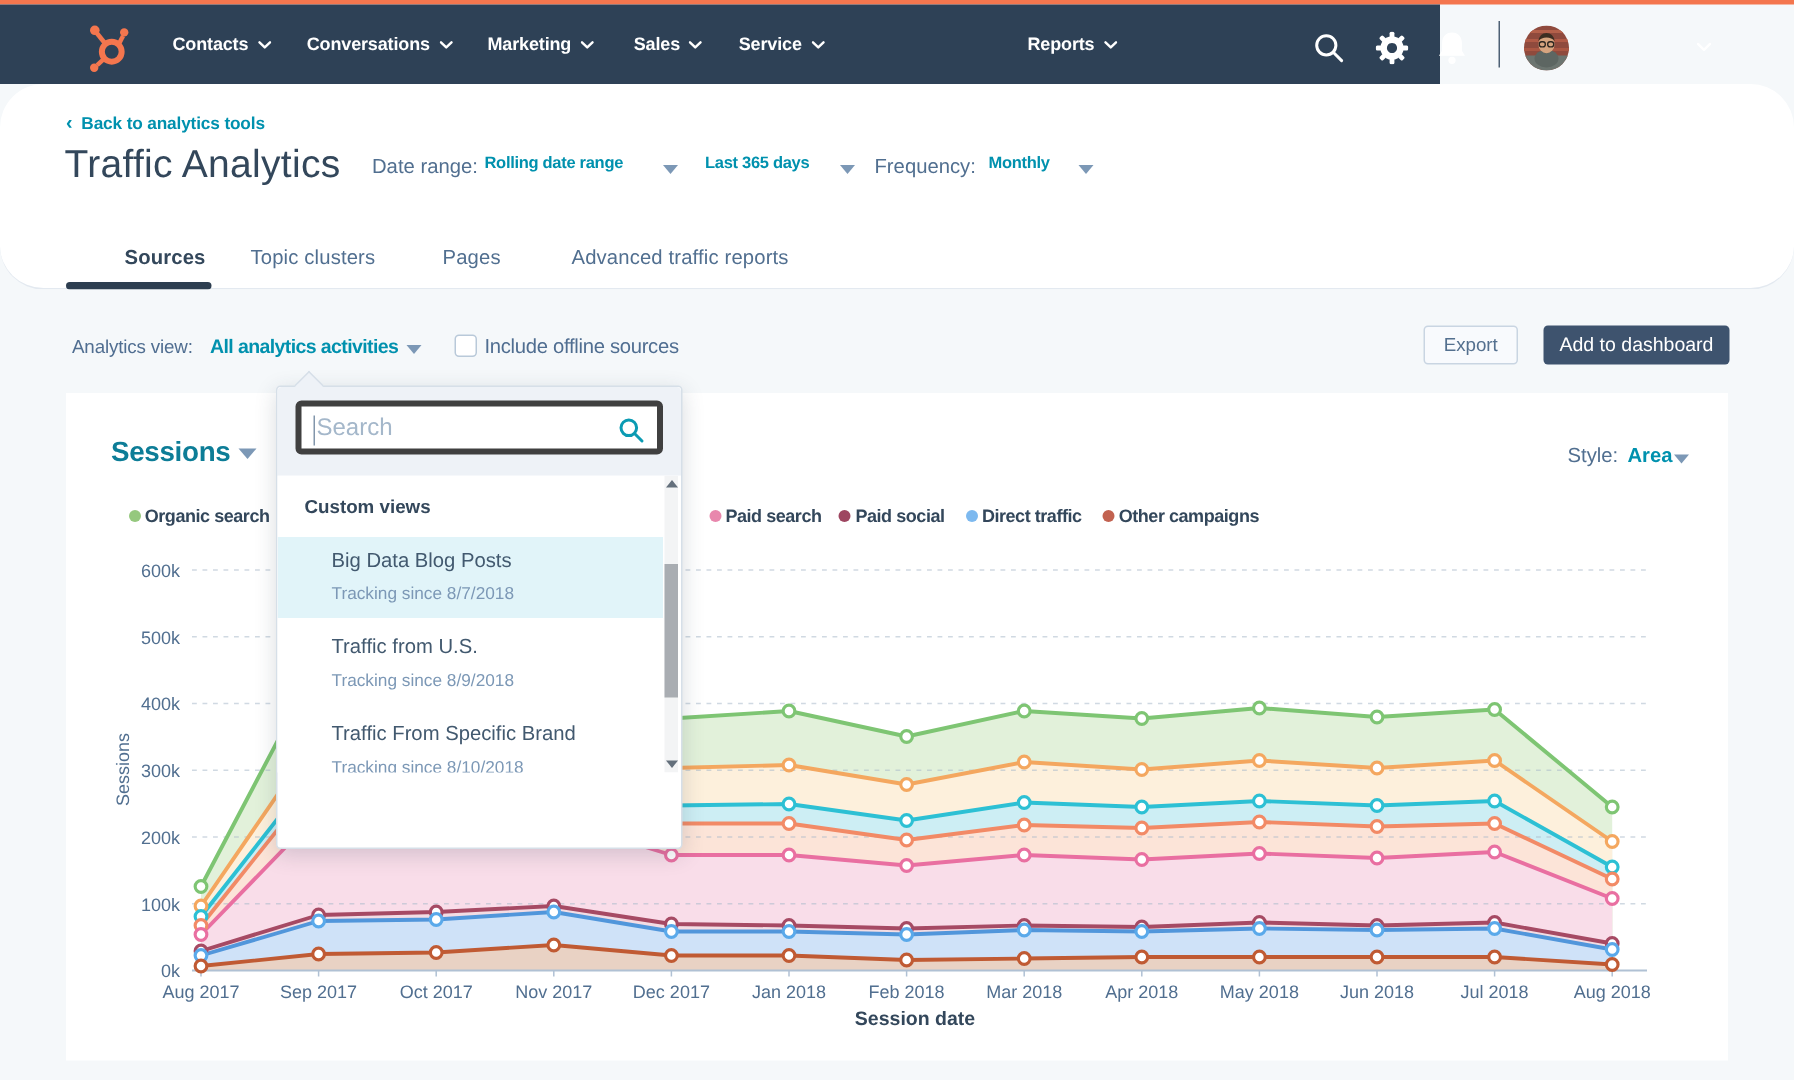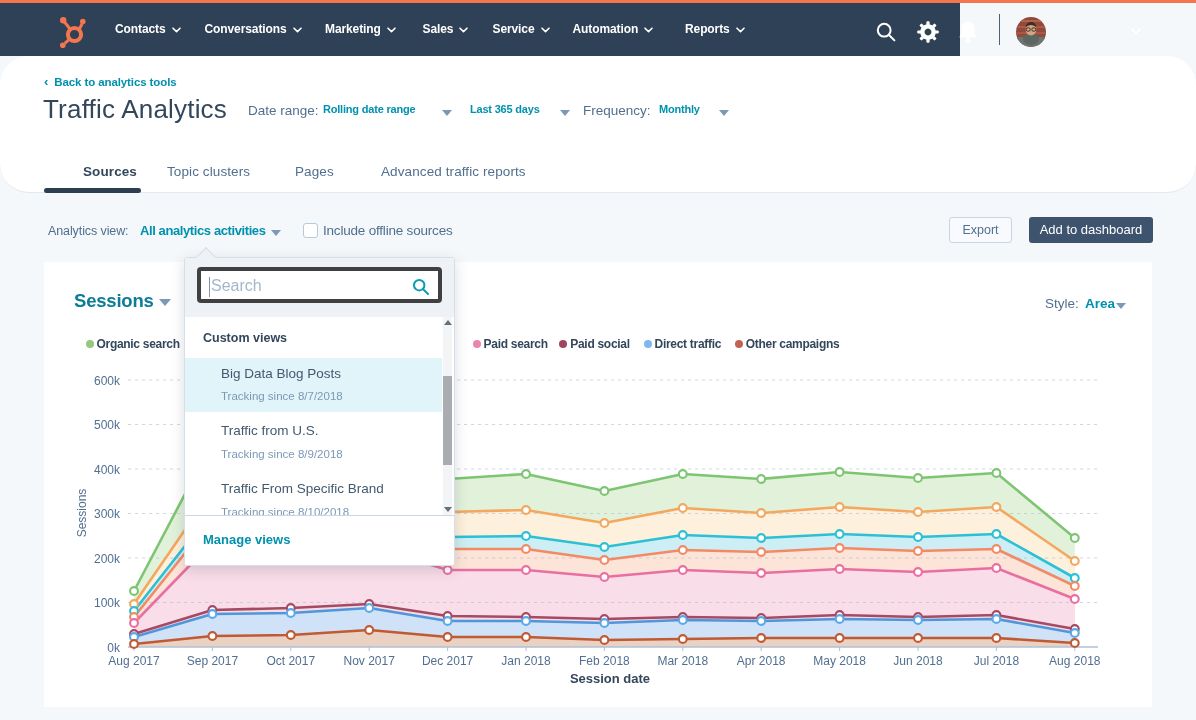--- a/index.html
+++ b/index.html
@@ -77,23 +77,20 @@
       <div class="navitem" style="left:204.5px">Conversations<svg class="chev" width="9" height="6" viewBox="0 0 9 6">
           <path d="M1 1.2 L4.5 4.6 L8 1.2" fill="none" stroke="#fff" stroke-width="1.6" stroke-linecap="round" stroke-linejoin="round"></path>
         </svg></div>
       <div class="navitem" style="left:325px">Marketing<svg class="chev" width="9" height="6" viewBox="0 0 9 6">
           <path d="M1 1.2 L4.5 4.6 L8 1.2" fill="none" stroke="#fff" stroke-width="1.6" stroke-linecap="round" stroke-linejoin="round"></path>
         </svg></div>
       <div class="navitem" style="left:422.5px">Sales<svg class="chev" width="9" height="6" viewBox="0 0 9 6">
           <path d="M1 1.2 L4.5 4.6 L8 1.2" fill="none" stroke="#fff" stroke-width="1.6" stroke-linecap="round" stroke-linejoin="round"></path>
         </svg></div>
       <div class="navitem" style="left:492.5px">Service<svg class="chev" width="9" height="6" viewBox="0 0 9 6">
-          <path d="M1 1.2 L4.5 4.6 L8 1.2" fill="none" stroke="#fff" stroke-width="1.6" stroke-linecap="round" stroke-linejoin="round"></path>
-        </svg></div>
-      <div class="navitem" style="left:572.5px">Automation<svg class="chev" width="9" height="6" viewBox="0 0 9 6">
           <path d="M1 1.2 L4.5 4.6 L8 1.2" fill="none" stroke="#fff" stroke-width="1.6" stroke-linecap="round" stroke-linejoin="round"></path>
         </svg></div>
       <div class="navitem" style="left:685px">Reports<svg class="chev" width="9" height="6" viewBox="0 0 9 6">
           <path d="M1 1.2 L4.5 4.6 L8 1.2" fill="none" stroke="#fff" stroke-width="1.6" stroke-linecap="round" stroke-linejoin="round"></path>
         </svg></div>
     <svg width="22" height="22" viewBox="0 0 22 22" style="position:absolute;left:875px;top:18px">
 <circle cx="9.2" cy="9.2" r="6.4" fill="none" stroke="#fff" stroke-width="2"></circle>
 <line x1="14" y1="14" x2="19.4" y2="19.4" stroke="#fff" stroke-width="2" stroke-linecap="round"></line>
       </svg>
     <svg width="22" height="22" viewBox="0 0 22 22" style="position:absolute;left:917px;top:18px">
@@ -369,16 +366,13 @@
       <span class="pitem-t" style="top:106px">Traffic from U.S.</span>
       <span class="pitem-s" style="top:131px">Tracking since 8/9/2018</span>
       <span class="pitem-t" style="top:164px">Traffic From Specific Brand</span>
       <span class="pitem-s" style="top:189px">Tracking since 8/10/2018</span>
       <div id="sbar">
         <span class="sarrow" style="top:3px;border-bottom:5px solid #64707c"></span>
         <span class="sarrow" style="bottom:3px;border-top:5px solid #64707c"></span>
         <div id="sthumb"></div>
       </div>
     </div>
-    <div id="pfoot">
-        <span id="manage">Manage views</span>
-      </div>
   </div>
 </div>
 </body></html>

